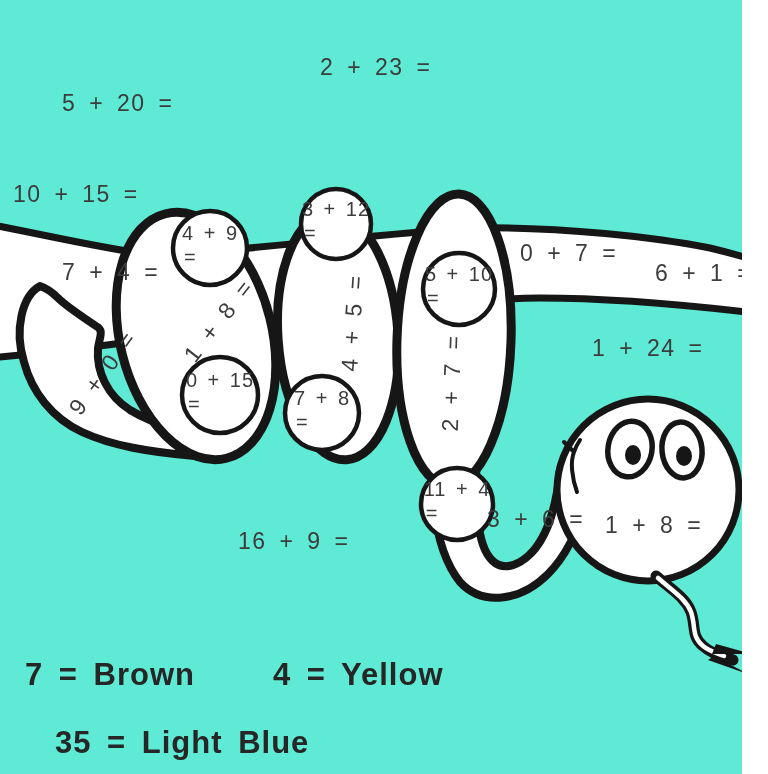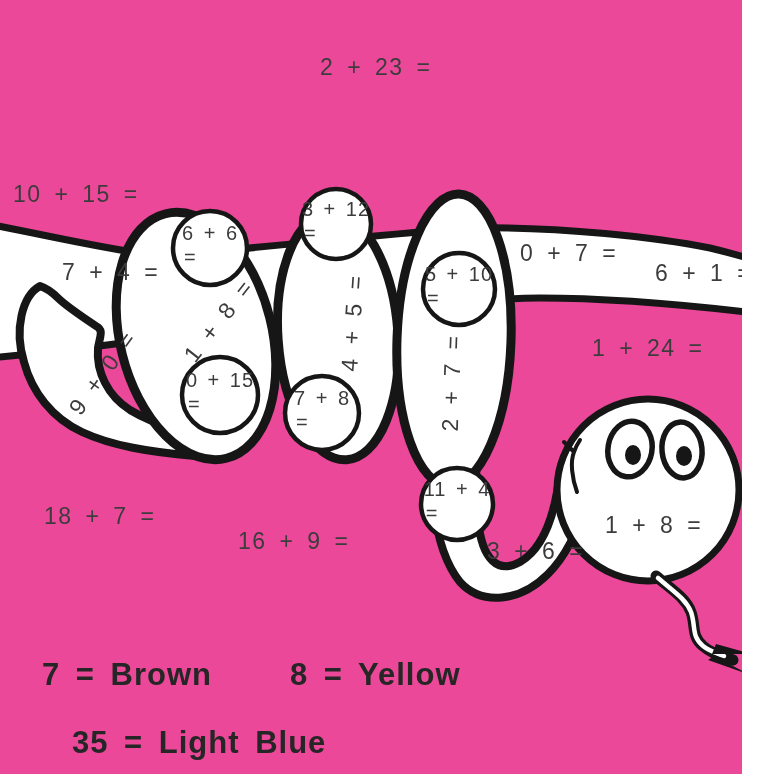--- a/index.html
+++ b/index.html
@@ -1,38 +1,38 @@
 <!DOCTYPE html>
 <html><head>
 <meta charset="utf-8">
 <style>
   html,body{margin:0;padding:0;background:#ffffff;}
   #sheet{
-    position:relative;width:742px;height:774px;overflow:hidden;background:#ec4899;
+    position:relative;width:742px;height:774px;overflow:hidden;background:#5eead4;
     font-family:"Liberation Sans", sans-serif;
   }
   #art{position:absolute;left:0;top:0;}
   .prob{
     position:absolute;white-space:nowrap;font-size:23px;color:#3c3c3c;
     letter-spacing:1.5px;word-spacing:5px;line-height:1;
   }
   .rot{transform-origin:center;}
   .r1{transform:translate(-50%,-50%) rotate(-52deg);}
   .r2{transform:translate(-50%,-50%) rotate(-86deg);}
   .r3{transform:translate(-50%,-50%) rotate(-54deg);}
   .r4{transform:translate(-50%,-50%) rotate(-88deg);}
   .spot{
     position:absolute;transform:translate(-50%,-56%);
     display:flex;flex-direction:column;align-items:flex-start;
     font-size:20px;color:#3c3c3c;letter-spacing:1px;word-spacing:3px;line-height:1.2;
   }
   .spot .eq{align-self:flex-start;margin-left:2px;}
   .legend{
     position:absolute;white-space:nowrap;font-weight:bold;font-size:31px;
-    color:#262626;letter-spacing:1px;word-spacing:6px;line-height:1;margin-left:17px;
+    color:#262626;letter-spacing:1px;word-spacing:6px;line-height:1;
   }
 </style>
 </head>
 <body>
 
 <div id="sheet">
 
   <svg id="art" width="768" height="774" viewBox="0 0 768 774" fill="none" stroke="#161616" stroke-linecap="round" stroke-linejoin="round">
 
     <path fill="#ffffff" stroke-width="7" d="M -12,224 C 60,238 110,250 160,256 C 260,248 360,236 470,228 C 560,226 660,238 710,248 C 735,254 755,260 780,268
@@ -65,37 +65,37 @@
 
     <circle fill="#ffffff" stroke-width="4.5" cx="210" cy="248" r="37"></circle>
     <circle fill="#ffffff" stroke-width="4.5" cx="336" cy="224" r="35"></circle>
     <circle fill="#ffffff" stroke-width="4.5" cx="220" cy="395" r="38"></circle>
     <circle fill="#ffffff" stroke-width="4.5" cx="322" cy="413" r="37"></circle>
     <circle fill="#ffffff" stroke-width="4.5" cx="459" cy="289" r="36"></circle>
     <circle fill="#ffffff" stroke-width="4.5" cx="457" cy="504" r="36"></circle>
   </svg>
 
   <div class="prob" style="left:320px;top:56px">2 + 23 =</div>
+  <div class="prob" style="left:62px;top:92px">5 + 20 =</div>
   <div class="prob" style="left:13px;top:183px">10 + 15 =</div>
   <div class="prob" style="left:520px;top:242px">0 + 7 =</div>
   <div class="prob" style="left:655px;top:262px">6 + 1 =</div>
   <div class="prob" style="left:62px;top:261px">7 + 4 =</div>
   <div class="prob" style="left:592px;top:337px">1 + 24 =</div>
-  <div class="prob" style="left:44px;top:505px">18 + 7 =</div>
   <div class="prob" style="left:238px;top:530px">16 + 9 =</div>
-  <div class="prob" style="left:487px;top:540px">3 + 6 =</div>
+  <div class="prob" style="left:487px;top:508px">3 + 6 =</div>
   <div class="prob" style="left:605px;top:514px">1 + 8 =</div>
 
   <div class="prob rot r1" style="left:219px;top:321px">1 + 8 =</div>
   <div class="prob rot r2" style="left:353px;top:323px">4 + 5 =</div>
   <div class="prob rot r3" style="left:103px;top:373px">9 + 0 =</div>
   <div class="prob rot r4" style="left:452px;top:383px">2 + 7 =</div>
 
   <div class="spot" style="left:210px;top:248px">
-    <span>6 + 6</span>
+    <span>4 + 9</span>
     <span class="eq">=</span>
   </div>
   <div class="spot" style="left:336px;top:224px">
     <span>3 + 12</span>
     <span class="eq">=</span>
   </div>
   <div class="spot" style="left:220px;top:395px">
     <span>0 + 15</span>
     <span class="eq">=</span>
   </div>
@@ -106,16 +106,16 @@
   <div class="spot" style="left:459px;top:289px">
     <span>5 + 10</span>
     <span class="eq">=</span>
   </div>
   <div class="spot" style="left:457px;top:504px">
     <span>11 + 4</span>
     <span class="eq">=</span>
   </div>
 
   <div class="legend" style="left:25px;top:659px">7 = Brown</div>
-  <div class="legend" style="left:273px;top:659px">8 = Yellow</div>
+  <div class="legend" style="left:273px;top:659px">4 = Yellow</div>
   <div class="legend" style="left:55px;top:727px">35 = Light Blue</div>
 
 </div>
 
 </body></html>

